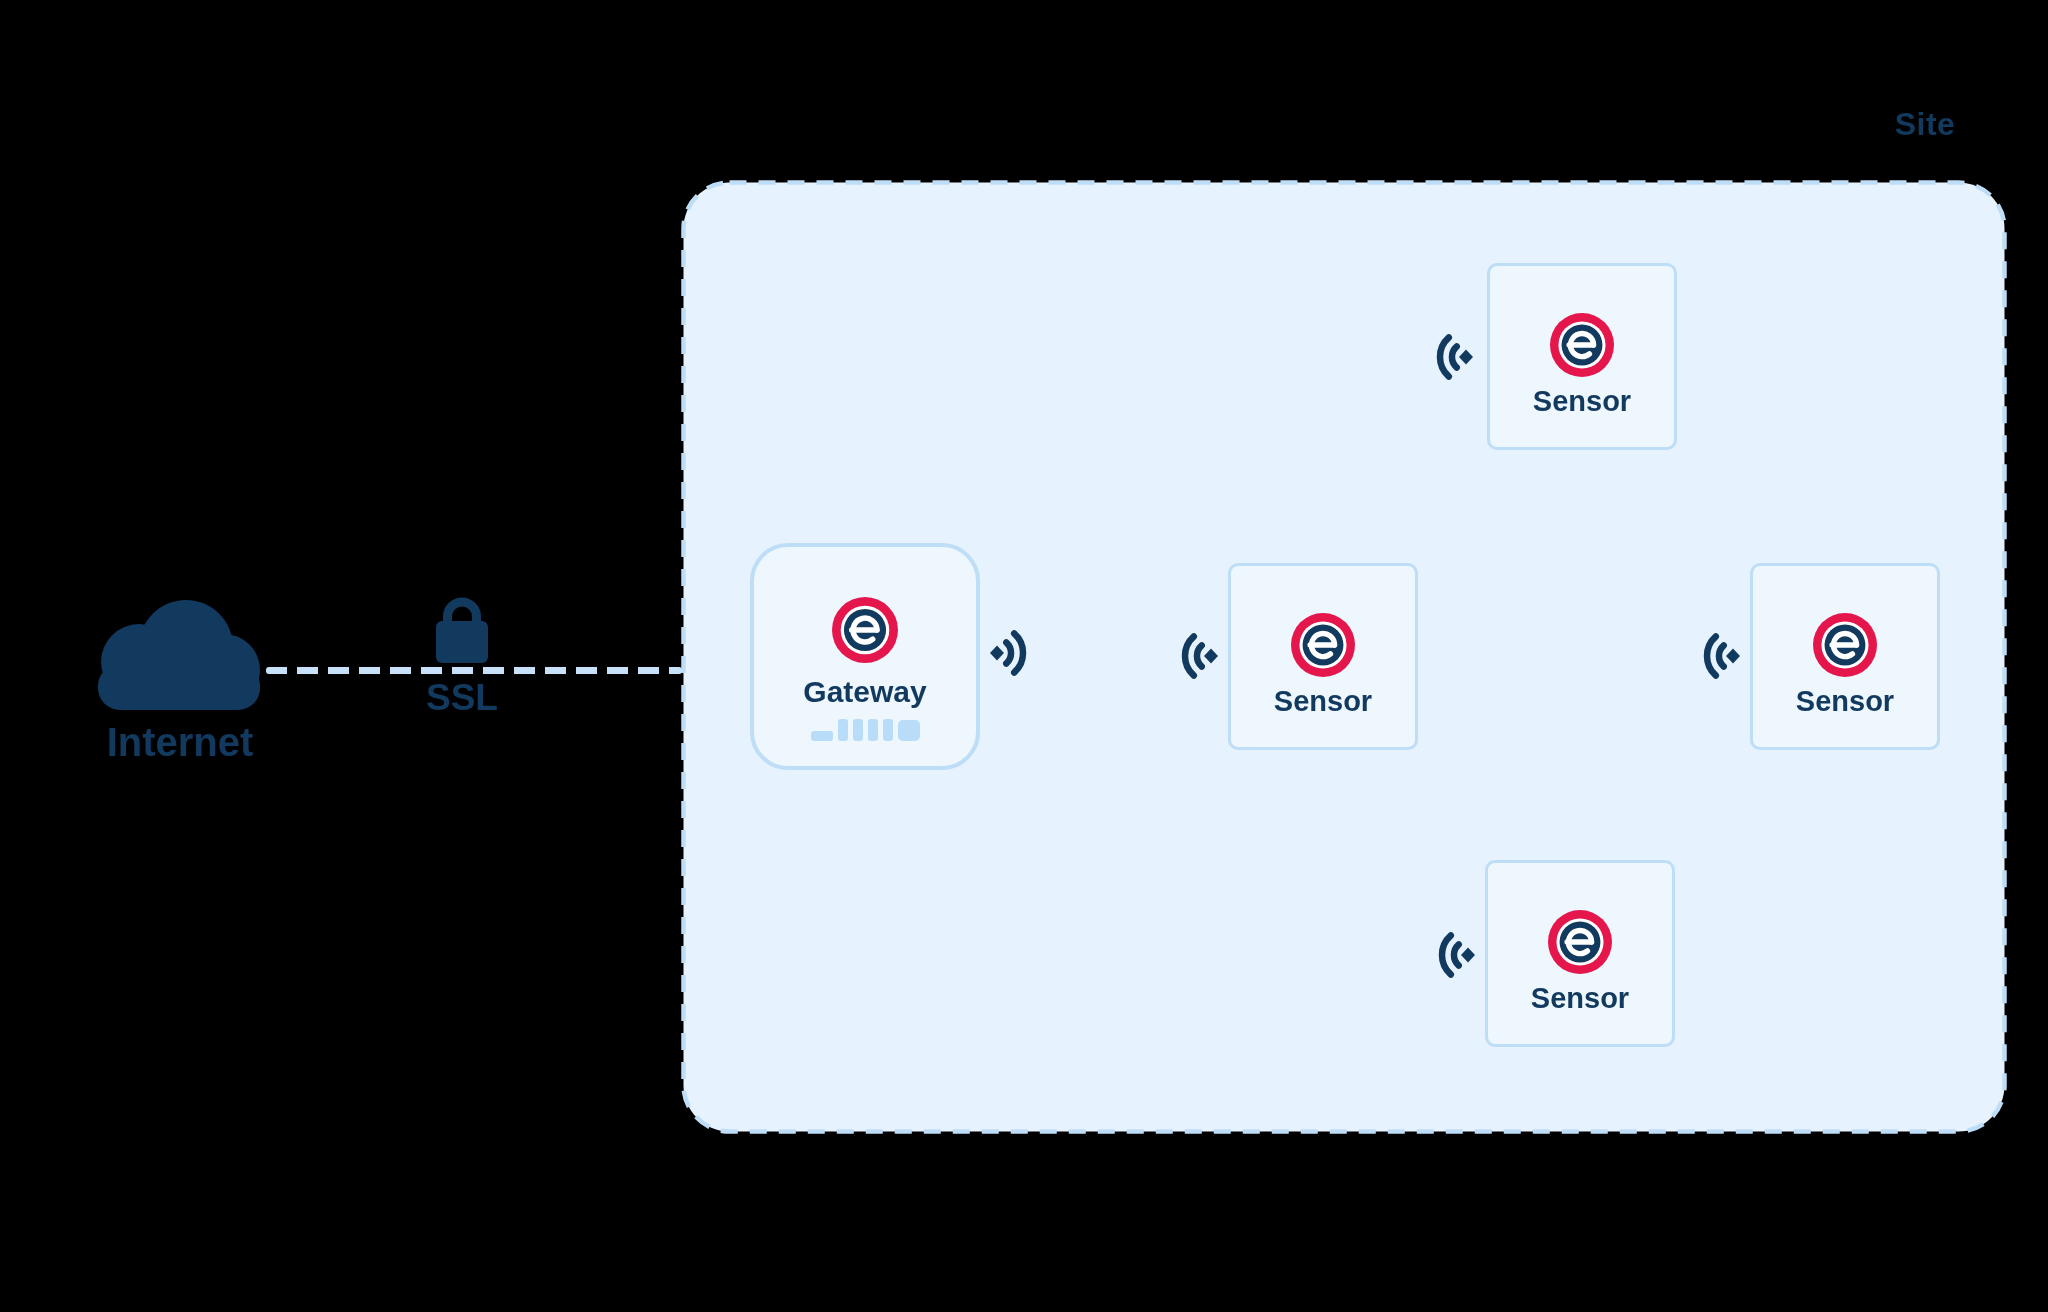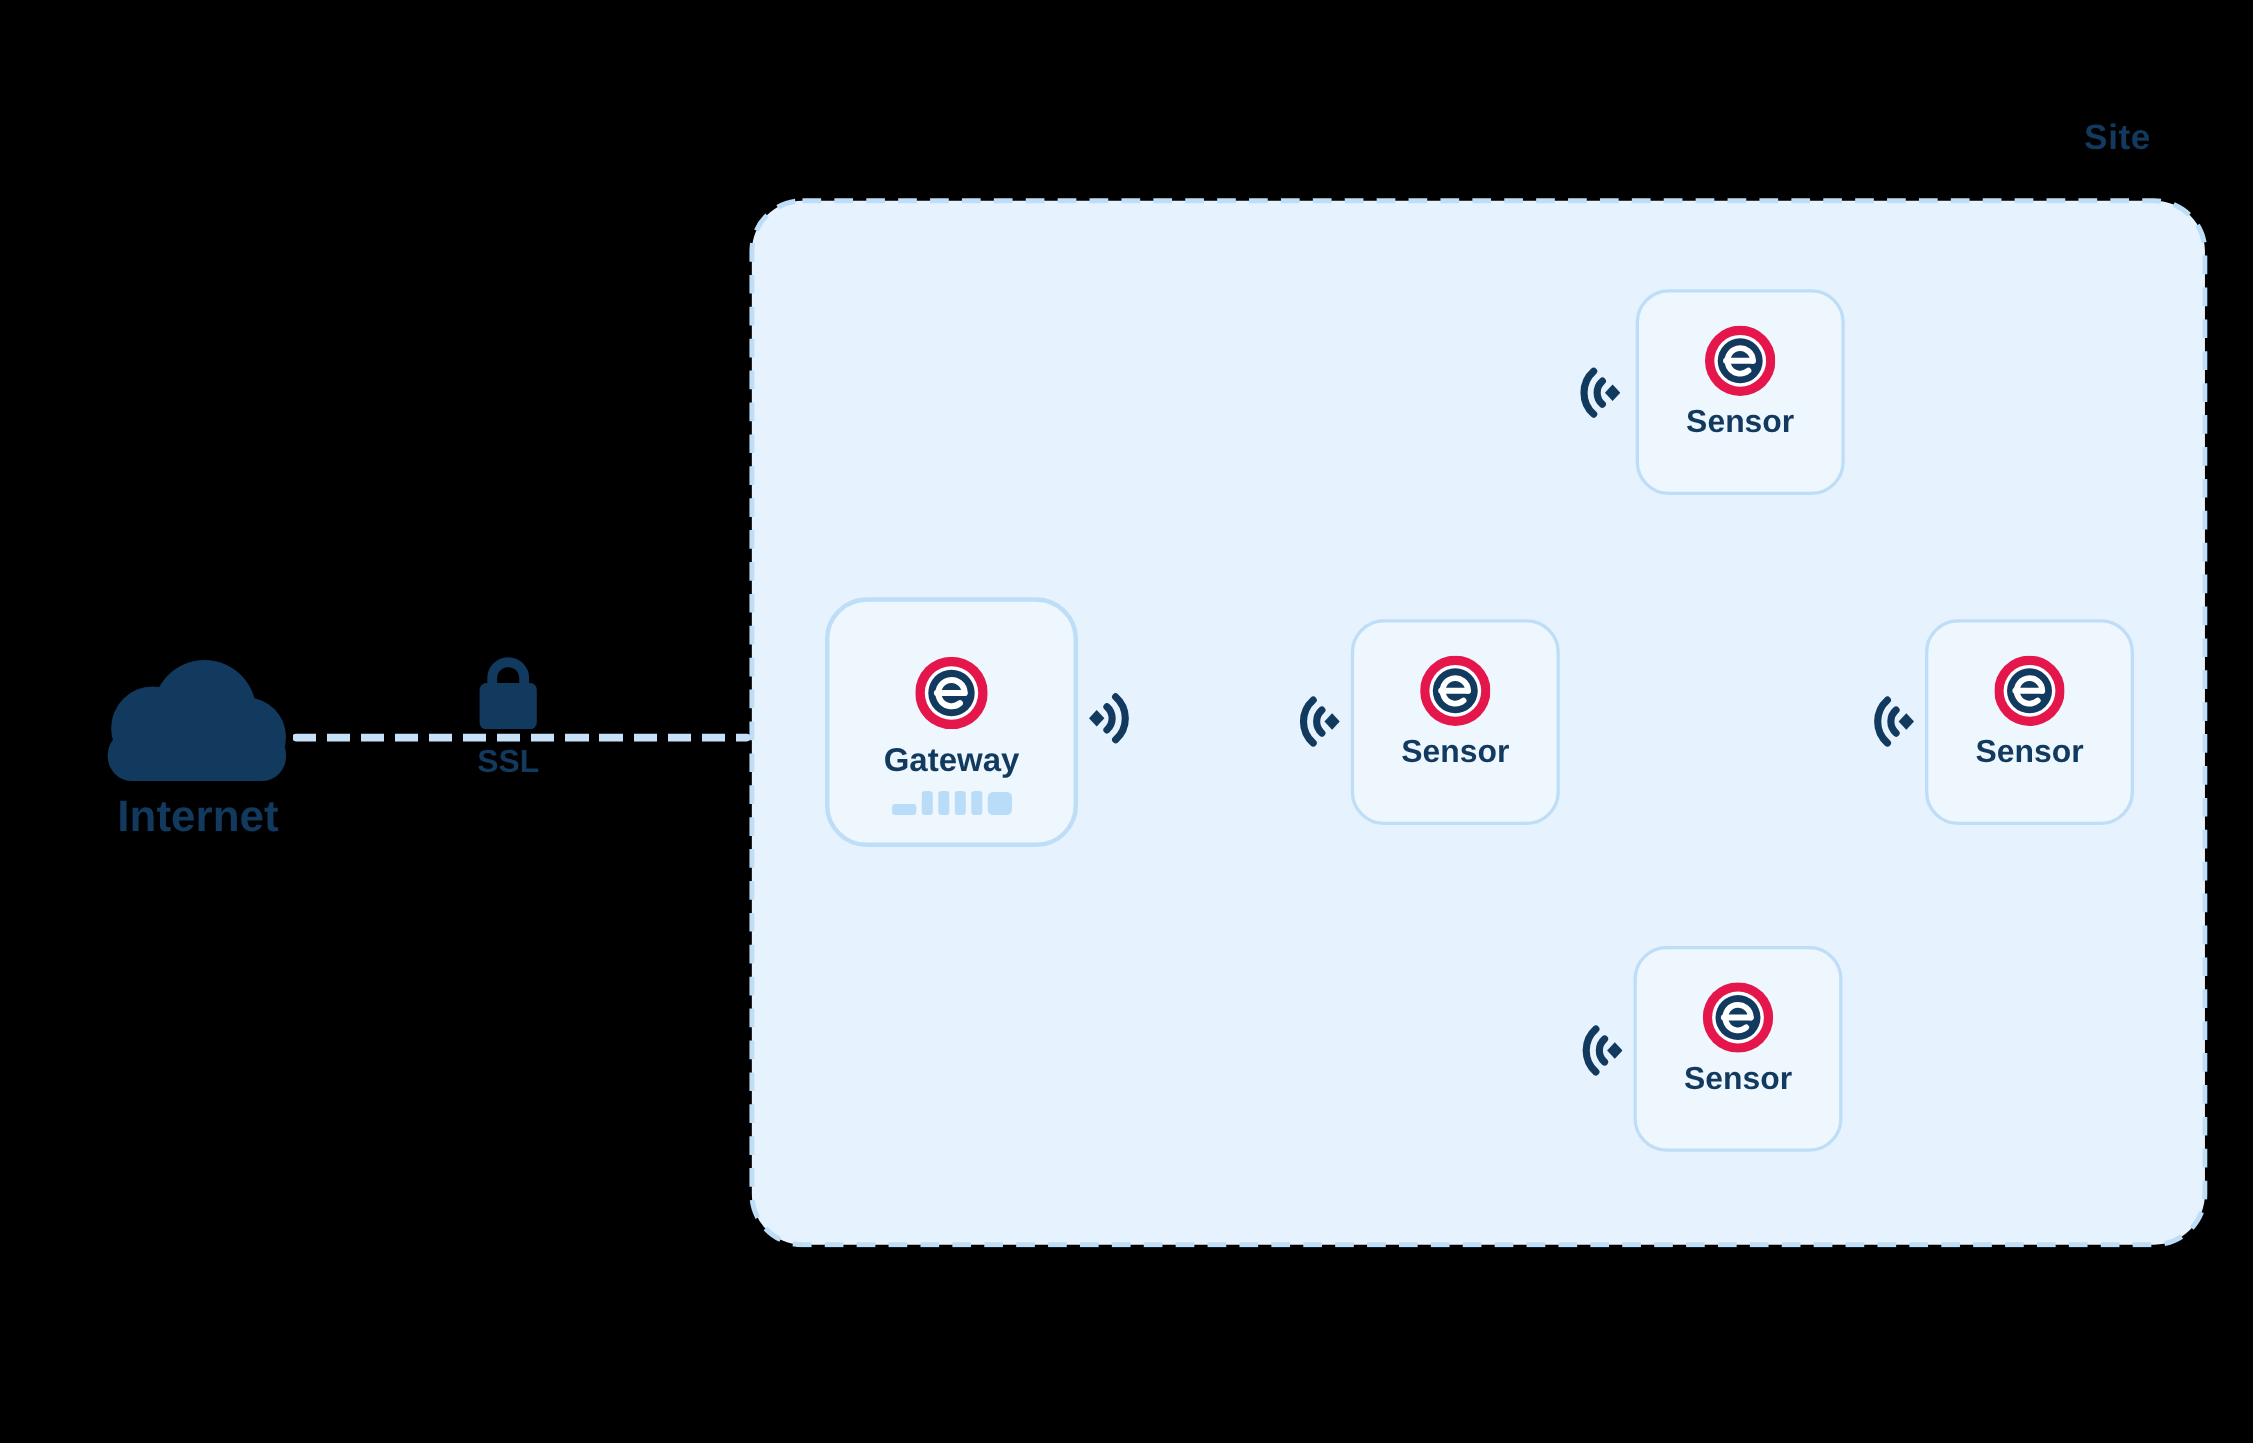--- a/index.html
+++ b/index.html
@@ -19,36 +19,36 @@
 
   .abs{position:absolute;}
 
   .site-label{left:1870px;top:106px;width:110px;text-align:center;
     font-size:32px;font-weight:bold;color:var(--navy,#12395E);letter-spacing:0.5px;}
 
   .internet-label{left:94px;top:720px;width:172px;text-align:center;
     font-size:40px;font-weight:bold;color:var(--navy,#12395E);}
 
   .ssl-label{left:410px;top:677px;width:104px;text-align:center;
-    font-size:29px;font-weight:bold;color:var(--navy,#12395E);}
+    font-size:37px;font-weight:bold;color:var(--navy,#12395E);}
 
   .connector{left:266px;top:667px;width:416px;height:7px;border-radius:3px;
     background:repeating-linear-gradient(90deg,
       var(--dash-line,#C7E1F8) 0 21px, transparent 21px 31px);}
 
   .card{background:var(--card-fill,#EEF6FE);
     border:4px solid var(--card-border,#BEDDF7);
     display:flex;flex-direction:column;align-items:center;}
   .card-label{font-weight:bold;color:var(--navy,#12395E);}
 
   .gateway-card{left:750px;top:543px;width:230px;height:227px;border-radius:38px;padding-top:50px;}
   .gateway-card .card-label{font-size:30px;margin-top:12px;}
   .gateway-card .logo{width:66px;height:66px;}
 
-  .sensor-card{width:190px;height:187px;border-radius:30px;border-width:3.5px;padding-top:30px;}
+  .sensor-card{width:190px;height:187px;border-radius:10px;border-width:3.5px;padding-top:47px;}
   .sensor-card .card-label{font-size:29px;margin-top:8px;}
   .sensor-card .logo{width:64px;height:64px;}
   .sensor-1{left:1487px;top:263px;}
   .sensor-2{left:1228px;top:563px;}
   .sensor-3{left:1750px;top:563px;}
   .sensor-4{left:1485px;top:860px;}
 
   .bars{display:flex;align-items:flex-end;gap:5px;margin-top:10px;height:22px;}
   .b{background:var(--bars-blue,#B9DCF9);border-radius:3px;display:block;}
   .b-flat{width:22px;height:10px;}

